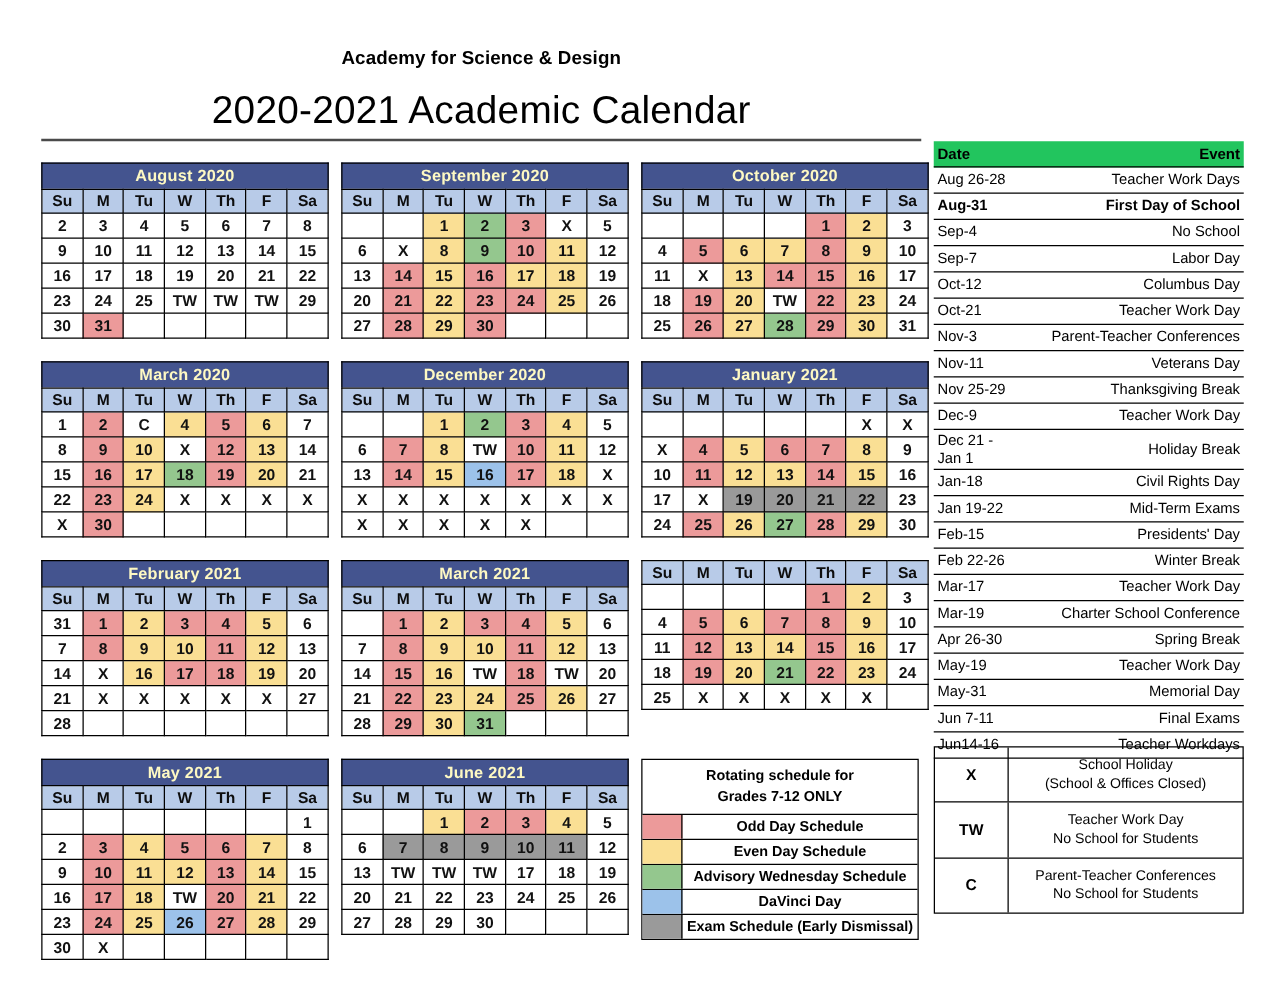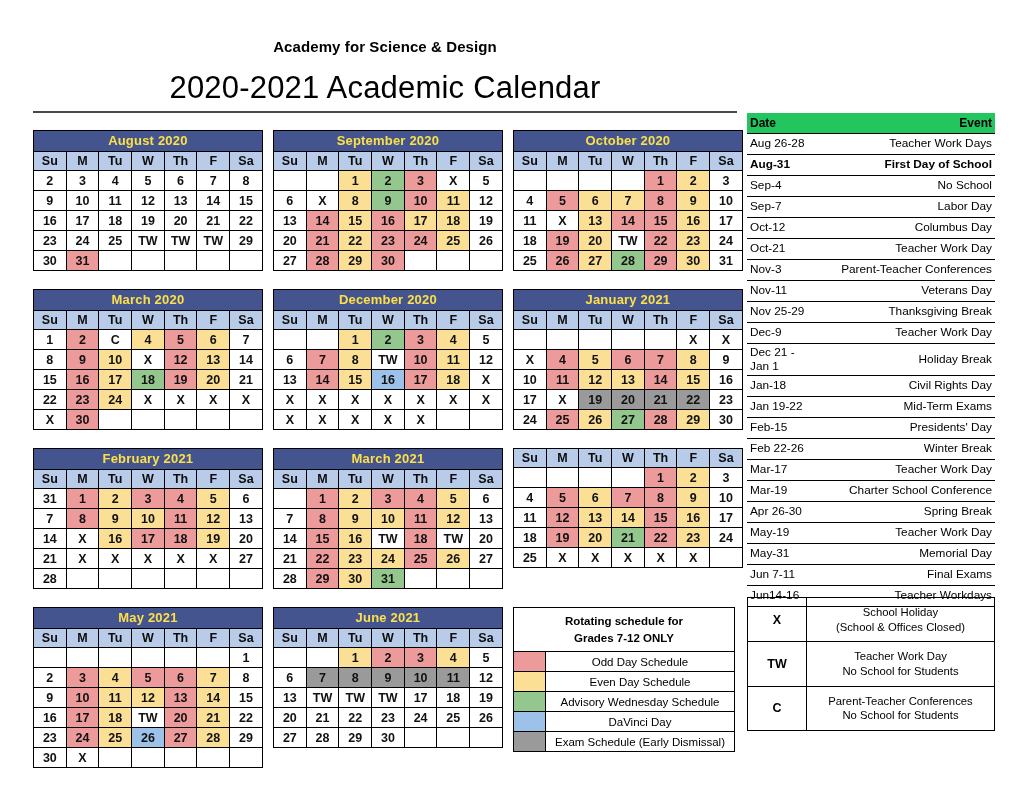--- a/index.html
+++ b/index.html
@@ -69,21 +69,21 @@
     height: 19px;
     text-align: center;
     vertical-align: middle;
     font-size: 12.5px;
     padding: 0;
     font-weight: bold;
     color: #111;
   }
   table.cal caption.mhead {
     background: #44548f;
-    color: #fde047;
+    color: #fef9c3;
     font-size: 13px;
     font-weight: bold;
     height: 20px;
     line-height: 20px;
     border: 1.5px solid #000;
     border-bottom: none;
     caption-side: top;
     letter-spacing: .2px;
   }
   table.cal th.dow {
@@ -134,20 +134,21 @@
   }
   .rot-label {
     flex: 1;
     text-align: center;
     font-size: 11.5px;
     line-height: 1.25;
     padding: 2px 3px;
     display: flex;
     align-items: center;
     justify-content: center;
+    font-weight: bold;
   }
 
   
   #events {
     position: absolute;
     left: 747px;
     top: 113px;
     width: 248px;
   }
   table.evt {

